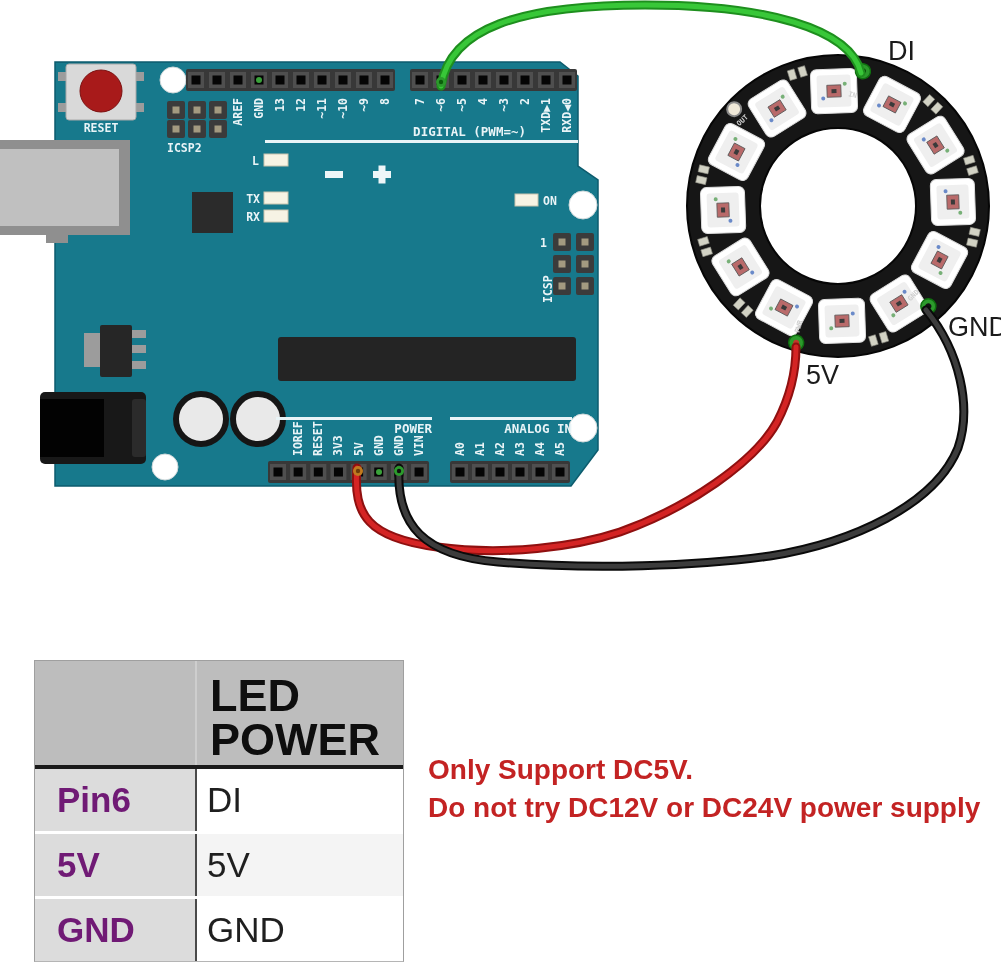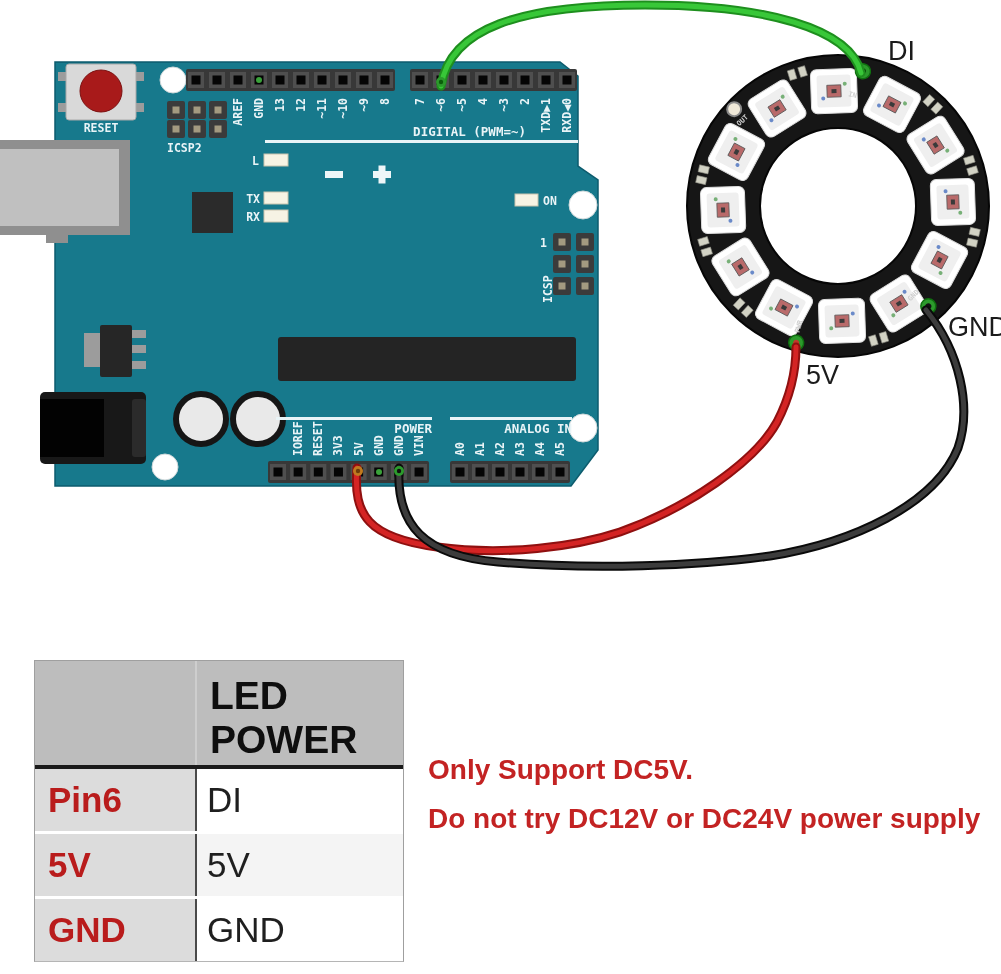--- a/index.html
+++ b/index.html
@@ -11,37 +11,37 @@
   .ringlbl{font:bold 7px "DejaVu Sans Mono",monospace;fill:#cfcfcf;}
   .biglabel{font:27px "Liberation Sans",sans-serif;fill:#1b1b1b;}
 
   
   .wtable{position:absolute;left:34px;top:660px;width:368px;
           border:1px solid #9f9f9f;border-bottom-color:#b5b5b5;}
   .wrow{display:flex;}
   .whead{height:104px;background:#bdbdbd;}
   .whead .c1{background:#bdbdbd;border-right:2px solid #cecece;}
   .whead .c2{background:#bdbdbd;padding:13px 0 0 13px;font-weight:bold;
-             font-size:39px;line-height:44px;color:#0e0e0e;}
+             font-size:45px;line-height:44px;color:#0e0e0e;}
   .thead-line{height:4px;background:#1a1a1a;}
   .c1{width:162px;flex:none;box-sizing:border-box;}
   .c2{flex:1;box-sizing:border-box;}
   .brow{height:62px;margin-bottom:3px;}
   .brow:last-child{margin-bottom:0;}
   .brow .c1{background:#dcdcdc;border-right:2px solid #4a4a4a;
-            display:flex;align-items:center;padding-left:13px;
-            font-weight:bold;font-size:35px;color:#b91c1c;}
+            display:flex;align-items:center;padding-left:22px;
+            font-weight:bold;font-size:35px;color:#701a75;}
   .brow .c2{background:#ffffff;display:flex;align-items:center;padding-left:10px;
             font-size:35px;color:#1f1f1f;}
   .brow.alt .c2{background:#f4f4f4;}
 
   
   .note{position:absolute;left:428px;top:754px;width:560px;font-weight:bold;
         font-size:28px;line-height:32px;}
-  .note .l2{margin-top:17px;}
+  .note .l2{margin-top:6px;}
 </style>
 </head>
 <body>
 
 <div id="stage">
 
   <svg id="svg-diagram" width="1001" height="650" viewBox="0 0 1001 650">
 
     <g>
       <polygon points="55,62 560,62 578,76 578,166 598,180 598,450 571,486 55,486" fill="#17798c" stroke="#0c5b6d" stroke-width="1.5"></polygon>

